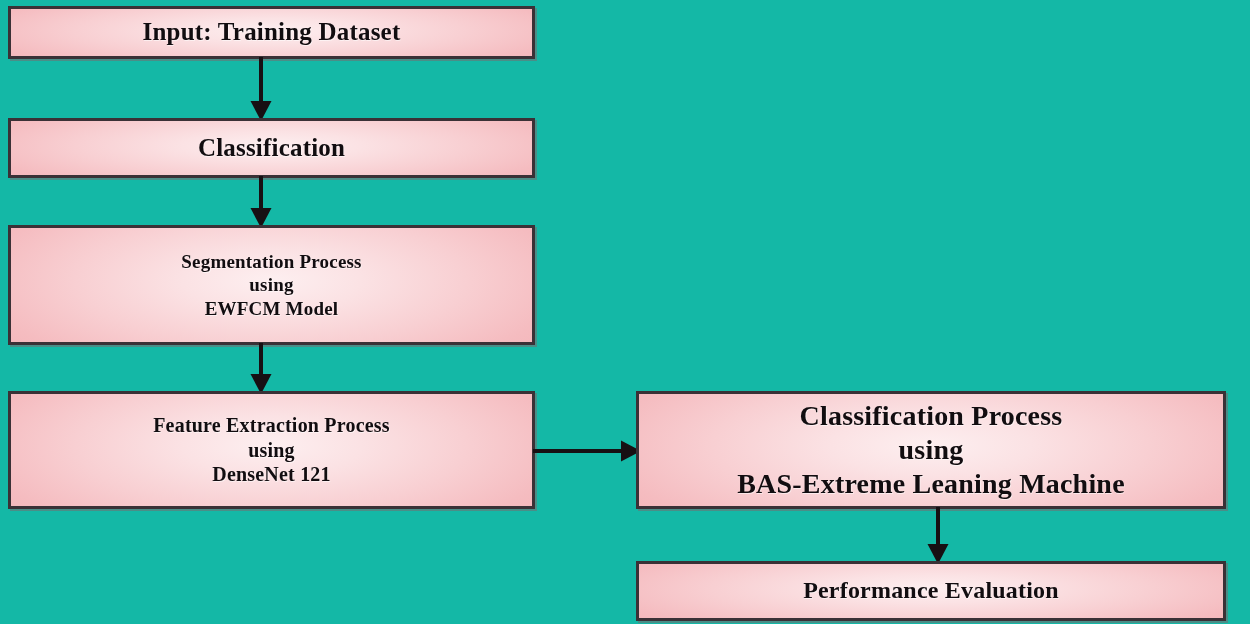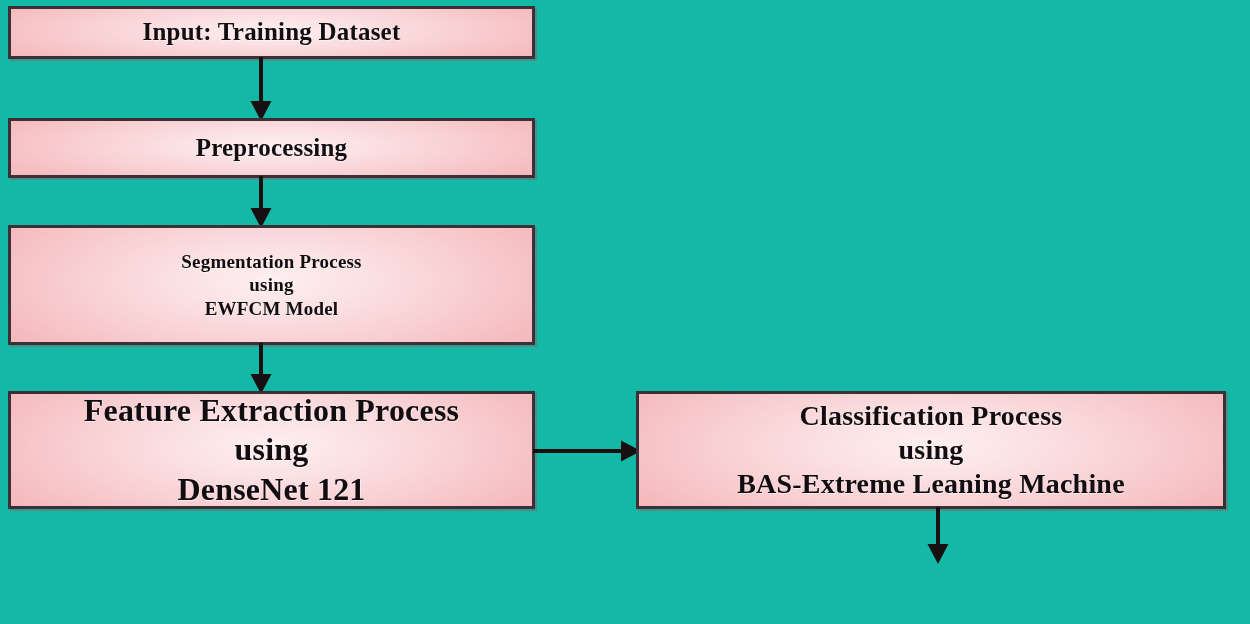--- a/index.html
+++ b/index.html
@@ -57,21 +57,21 @@
   #node-input        { left: 8px;   top: 6px;   width: 527px; height: 53px;  }
   #node-preprocess   { left: 8px;   top: 118px; width: 527px; height: 60px;  }
   #node-segmentation { left: 8px;   top: 225px; width: 527px; height: 120px; }
   #node-feature      { left: 8px;   top: 391px; width: 527px; height: 118px; }
   #node-classify     { left: 636px; top: 391px; width: 590px; height: 118px; }
   #node-performance  { left: 636px; top: 561px; width: 590px; height: 60px;  }
 
   #node-input        .label { font-size: 25px; }
   #node-preprocess   .label { font-size: 25px; }
   #node-segmentation .label { font-size: 19px; }
-  #node-feature      .label { font-size: 32px; }
+  #node-feature      .label { font-size: 20px; }
   #node-classify     .label { font-size: 28px; }
   #node-performance  .label { font-size: 24px; }
 
   
   .conn {
     position: absolute;
   }
   .conn svg { display: block; overflow: visible; }
 
   
@@ -94,21 +94,21 @@
   </div>
 
   <div class="conn" id="conn-1">
     <svg width="42" height="64" viewBox="0 0 42 64" aria-hidden="true">
       <line class="stroke-line" x1="21" y1="0" x2="21" y2="48"></line>
       <polygon class="arrow-fill" points="21,64 10.5,44 31.5,44"></polygon>
     </svg>
   </div>
 
   <div class="node" id="node-preprocess">
-    <span class="label">Preprocessing</span>
+    <span class="label">Classification</span>
   </div>
 
   <div class="conn" id="conn-2">
     <svg width="42" height="52" viewBox="0 0 42 52" aria-hidden="true">
       <line class="stroke-line" x1="21" y1="0" x2="21" y2="36"></line>
       <polygon class="arrow-fill" points="21,52 10.5,32 31.5,32"></polygon>
     </svg>
   </div>
 
   <div class="node" id="node-segmentation">
@@ -143,14 +143,17 @@
 BAS-Extreme Leaning Machine</span>
   </div>
 
   <div class="conn" id="conn-5">
     <svg width="42" height="57" viewBox="0 0 42 57" aria-hidden="true">
       <line class="stroke-line" x1="21" y1="0" x2="21" y2="41"></line>
       <polygon class="arrow-fill" points="21,57 10.5,37 31.5,37"></polygon>
     </svg>
   </div>
 
+  <div class="node" id="node-performance">
+    <span class="label">Performance Evaluation</span>
+  </div>
 
 </div>
 
 </body></html>

